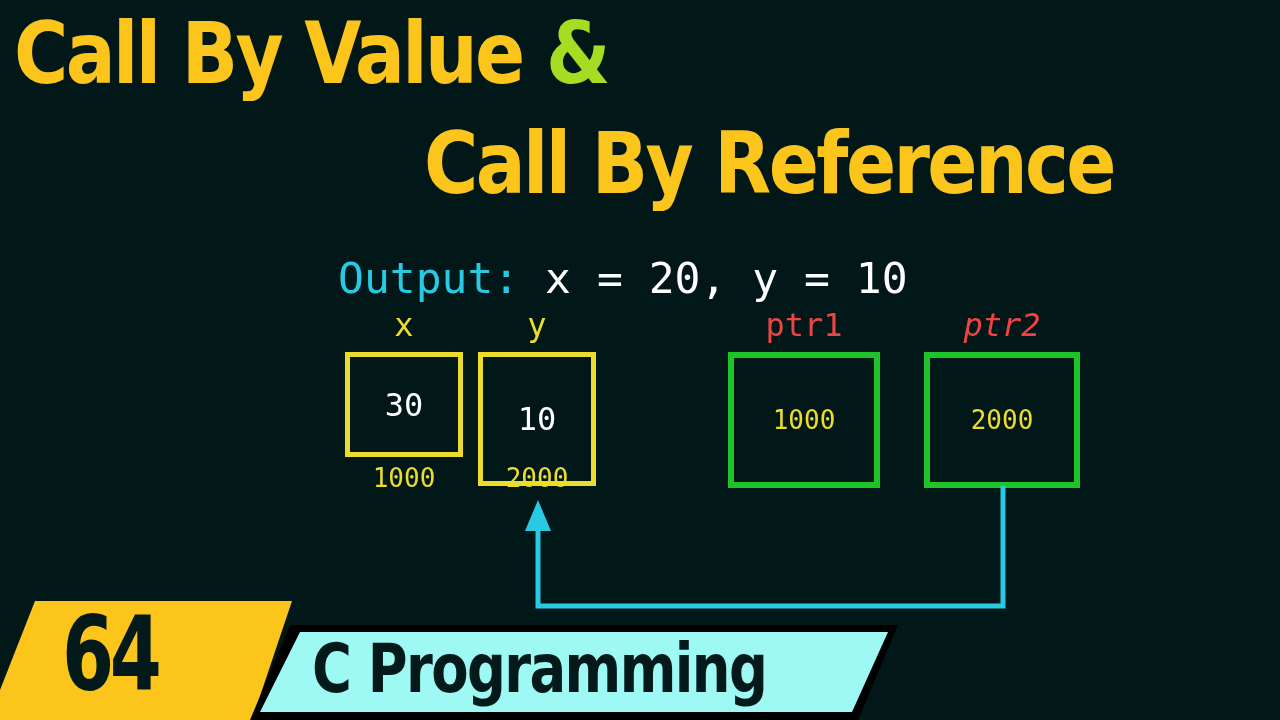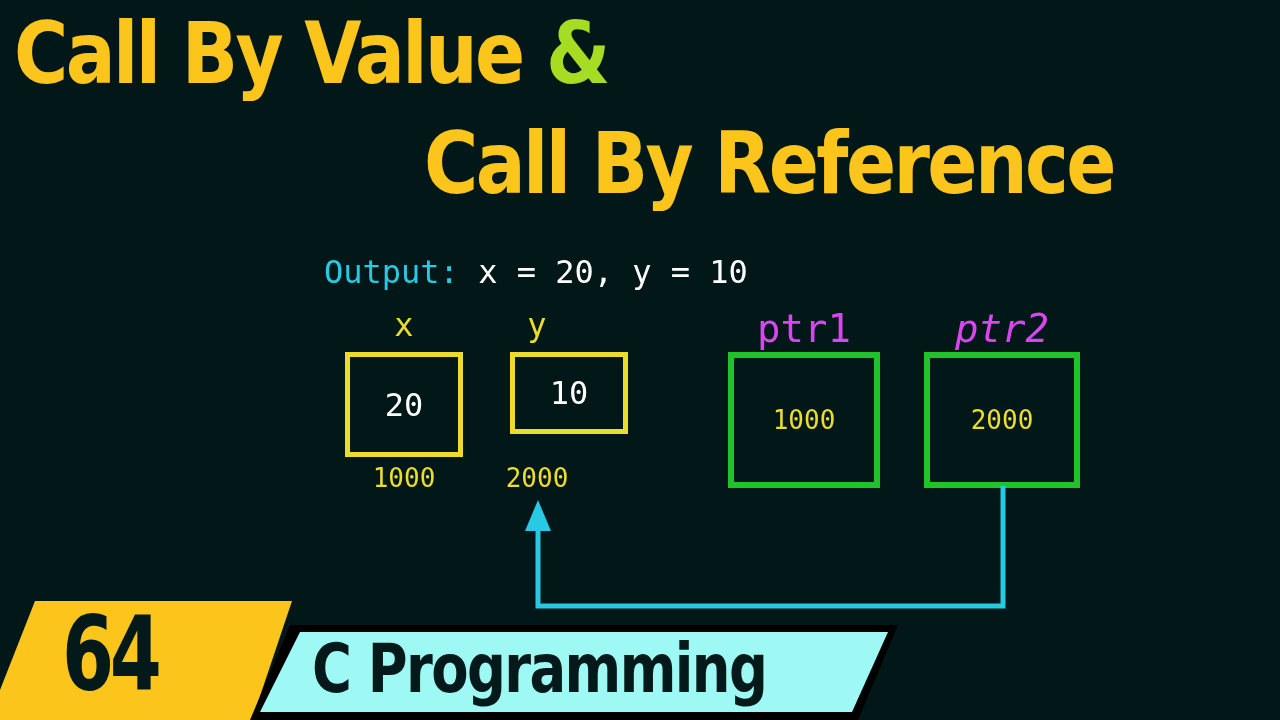--- a/index.html
+++ b/index.html
@@ -1,50 +1,50 @@
 <!DOCTYPE html>
 <html><head>
 <meta charset="utf-8">
 <style>
   html,body{margin:0;padding:0;}
   body{width:1280px;height:720px;background:#021718;position:relative;overflow:hidden;font-family:"DejaVu Sans",sans-serif;}
   .abs{position:absolute;}
   .title{font-family:"DejaVu Sans",sans-serif;font-weight:bold;color:#fcc51b;font-size:86px;letter-spacing:-3px;line-height:1;white-space:nowrap;transform:scaleX(0.86);transform-origin:left top;}
   .amp{color:#a6dc21;}
   .mono{font-family:"DejaVu Sans Mono","Liberation Mono",monospace;white-space:nowrap;}
-  .output{left:324px;top:253px;font-size:32px;color:#ffffff;letter-spacing:0px;text-align:right;}
+  .output{left:338px;top:253px;font-size:43px;color:#ffffff;letter-spacing:0px;text-align:right;}
   .output .lbl{color:#28c9e3;}
   .varname{font-size:32px;color:#ecdd2c;text-align:center;}
   .box{border:5px solid #ecdd2c;box-sizing:border-box;display:flex;align-items:center;justify-content:center;color:#fff;font-size:32px;}
   .addr{font-size:26px;color:#ecdd2c;text-align:center;}
-  .pname{font-size:39px;color:#d946ef;text-align:center;}
+  .pname{font-size:32px;color:#ef4444;text-align:center;}
   .pbox{border:6px solid #1fc42a;box-sizing:border-box;display:flex;align-items:center;justify-content:center;color:#ecdd2c;font-size:26px;}
 </style>
 </head>
 <body>
 
 <div class="abs title" style="left:14px;top:10px;">
   <span>Call By Value</span>
   <span class="amp">&amp;</span>
 </div>
 <div class="abs title" style="left:424px;top:120px;">Call By Reference</div>
 
 <div class="abs mono output">
   <span class="lbl">Output:</span>
   <span>x = 20, y = 10</span>
 </div>
 
 <div class="abs mono varname" style="left:345px;top:306px;width:118px;">x</div>
 <div class="abs mono box" style="left:345px;top:352px;width:118px;height:105px;">
-  <span>20</span>
+  <span>30</span>
 </div>
 <div class="abs mono addr" style="left:345px;top:463px;width:118px;">1000</div>
 
 <div class="abs mono varname" style="left:478px;top:306px;width:118px;">y</div>
-<div class="abs mono box" style="left:478px;top:352px;width:118px;height:82px;margin-left:32px;">
+<div class="abs mono box" style="left:478px;top:352px;width:118px;height:134px;">
   <span>10</span>
 </div>
 <div class="abs mono addr" style="left:478px;top:463px;width:118px;">2000</div>
 
 <div class="abs mono pname" style="left:728px;top:306px;width:152px;">ptr1</div>
 <div class="abs mono pbox" style="left:728px;top:352px;width:152px;height:136px;">
   <span>1000</span>
 </div>
 
 <div class="abs mono pname" style="left:924px;top:306px;width:156px;font-style:italic;">ptr2</div>

